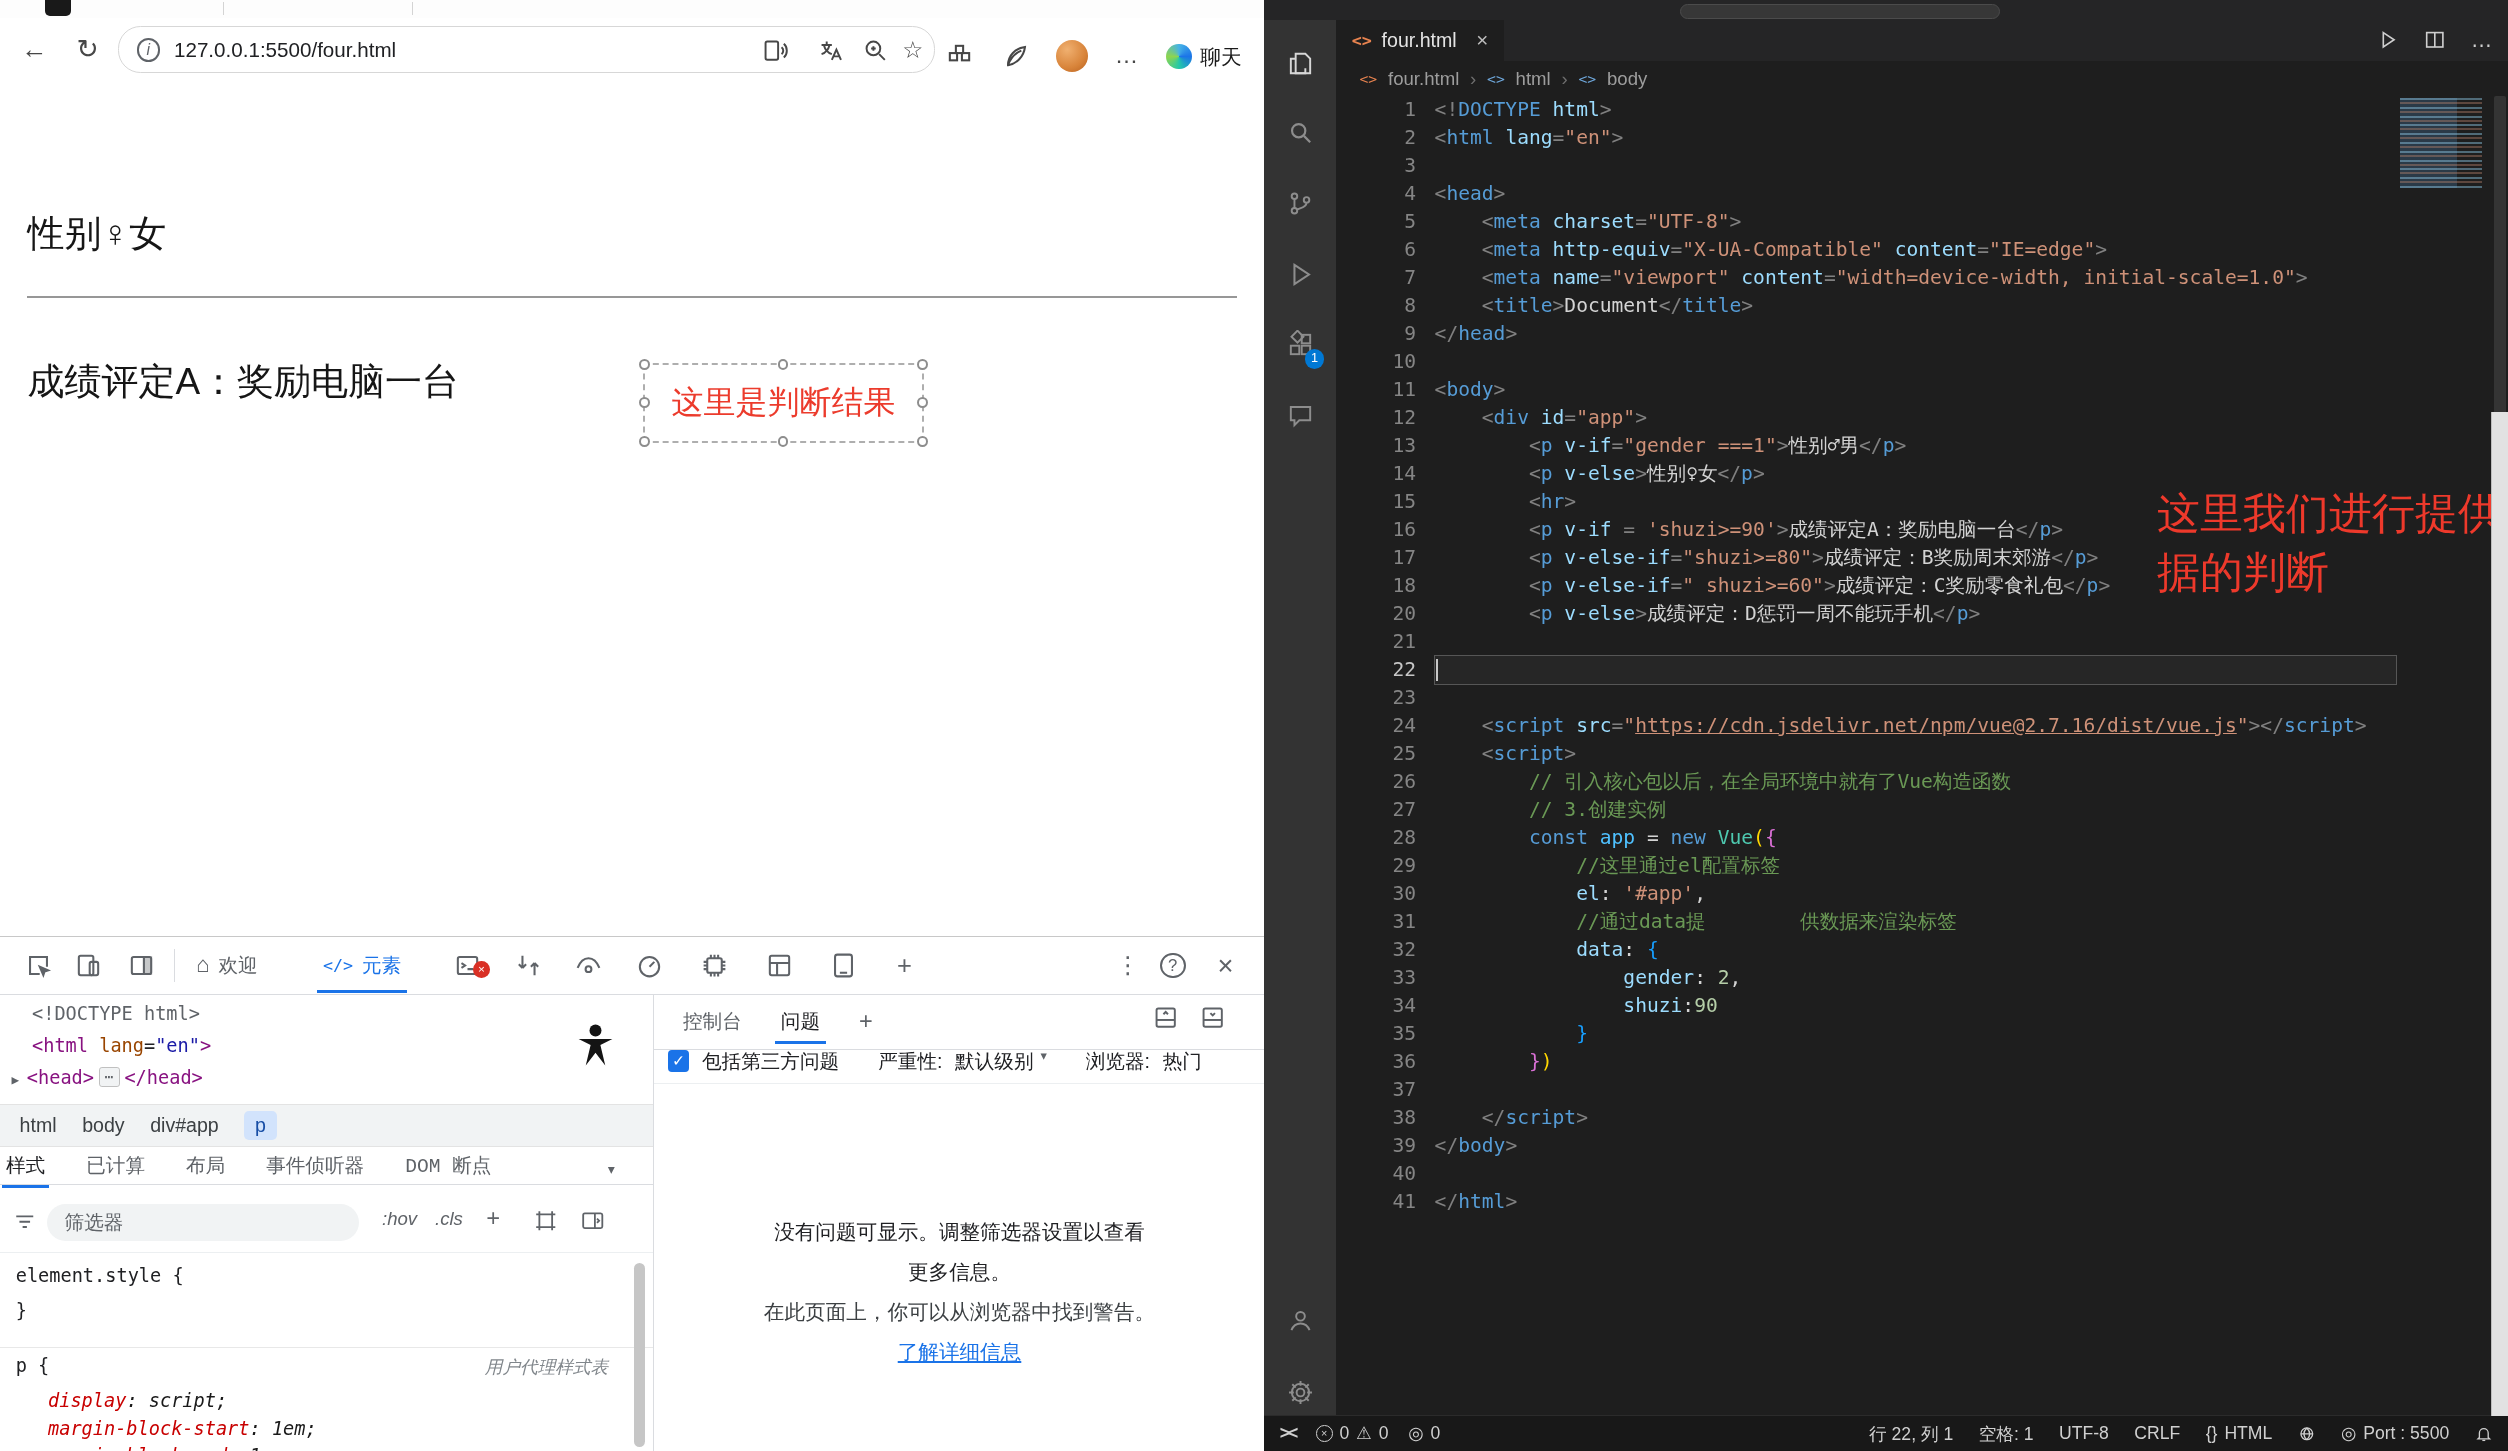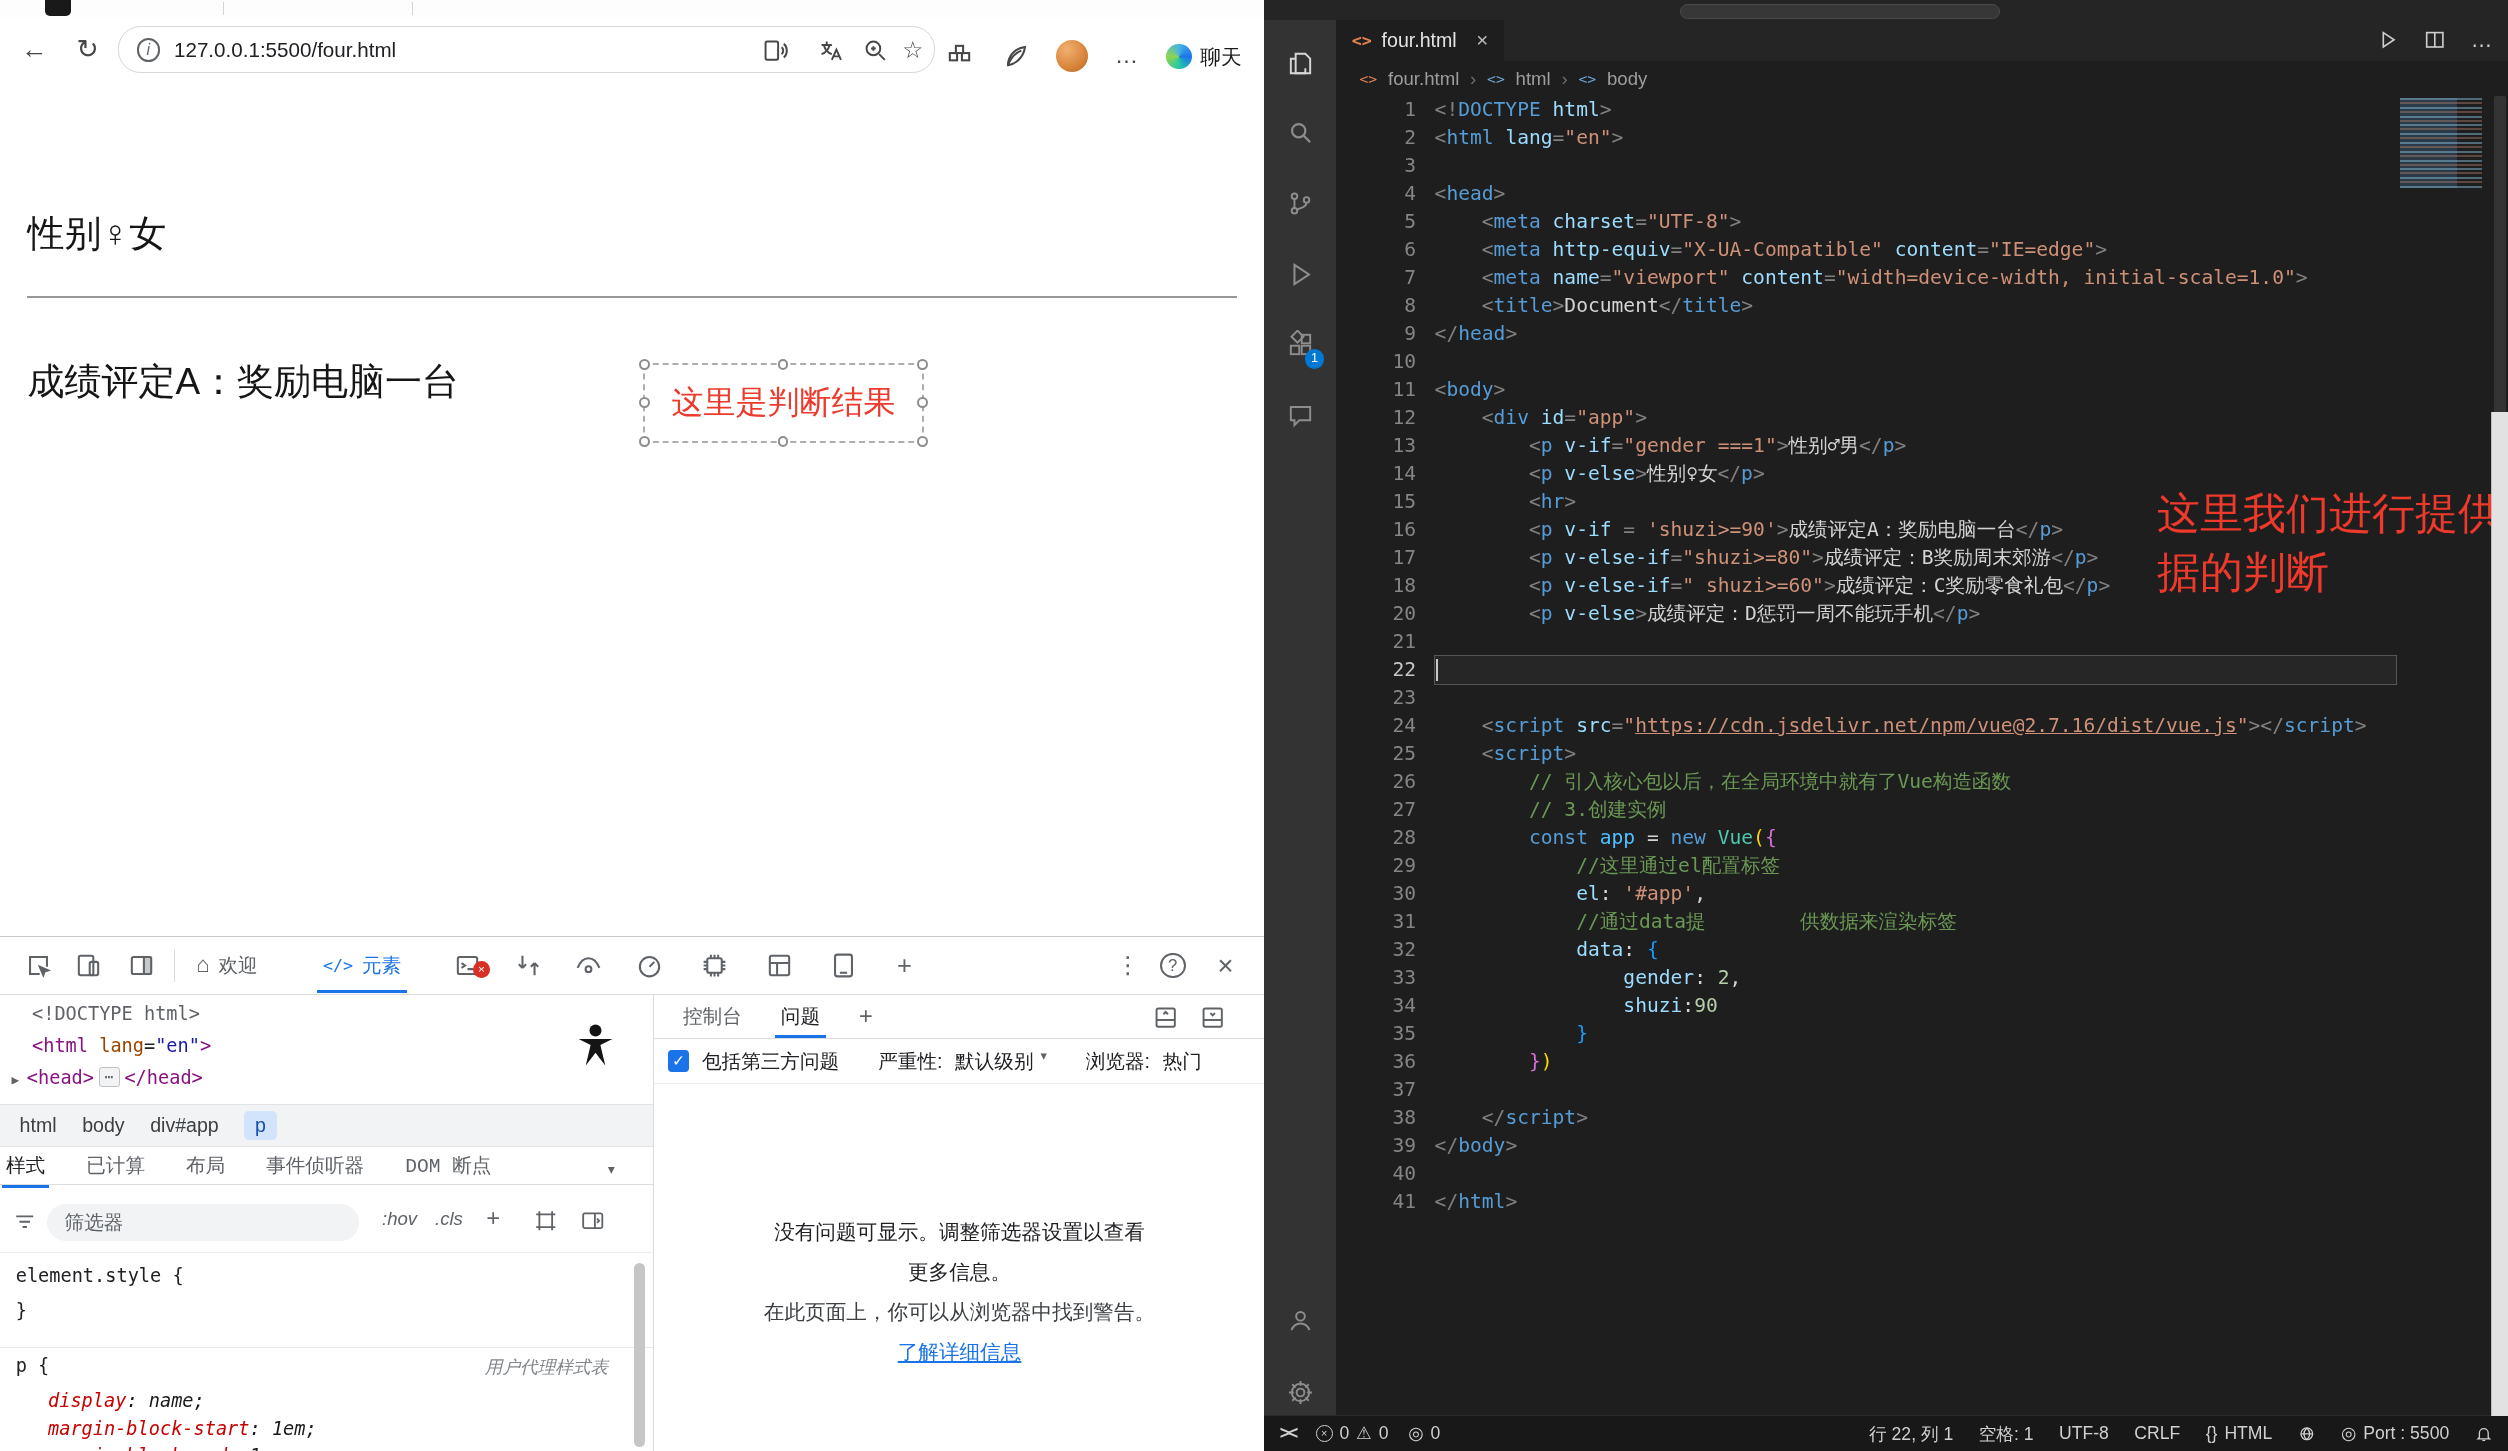--- a/index.html
+++ b/index.html
@@ -84,21 +84,21 @@
   .stylescontent{position:absolute;left:0;top:259px;width:100%;height:200px;font-family:"DejaVu Sans Mono",monospace;
                  font-size:18.6px;color:#202124;}
   .sc-row{position:absolute;left:15.7px;white-space:nowrap;}
   .sc-div{position:absolute;left:0;top:94px;width:100%;height:1px;background:#e8e8e8;}
   .ua-lbl{position:absolute;right:45px;top:102px;color:#80868b;font-style:italic;font-size:17.6px;font-family:"Liberation Serif",serif;}
   .prop{font-style:italic;}
   .prop .pn{color:#c80000;}
   .prop .pv{color:#1a1a1a;}
   .sc-scroll{position:absolute;right:7.8px;top:9.8px;width:10.8px;height:184px;background:#c6c6c6;border-radius:5.9px;}
 
-  .drawer-tabs{position:absolute;left:0;top:0;width:100%;height:45px;border-bottom:1px solid #dadce0;box-sizing:border-box;
+  .drawer-tabs{position:absolute;left:0;top:0;width:100%;height:56px;border-bottom:1px solid #dadce0;box-sizing:border-box;
                display:flex;align-items:center;padding-left:29px;gap:39px;font-size:19.6px;color:#5f6368;text-align:right;}
   .drtab{position:relative;height:44px;display:flex;align-items:center;}
   .drtab.active{color:#202124;}
   .drtab.active::after{content:"";position:absolute;left:-5.9px;right:-5.9px;bottom:0;height:2.9px;background:#1a73e8;}
   .drtab-plus{font-size:23.5px;color:#5f6368;}
   .dr-ico{position:absolute;top:9.8px;width:27.4px;height:27.4px;color:#5f6368;}
 
   .issues-filter{position:absolute;left:0;top:45px;width:100%;height:45px;border-bottom:1px solid #eceff1;box-sizing:border-box;
                  display:flex;align-items:center;padding-left:13.7px;gap:12.7px;font-size:19.6px;color:#202124;white-space:nowrap;overflow:hidden;}
   .chk{width:21.6px;height:21.6px;background:#1a73e8;border-radius:3.9px;color:#fff;font-size:15.7px;line-height:21.6px;text-align:center;flex:none;}
@@ -375,21 +375,21 @@
         </span>
       </div>
 
       <div class="stylescontent">
         <div class="sc-row" style="top:11.8px">element.style {</div>
         <div class="sc-row" style="top:47px">}</div>
         <div class="sc-div"></div>
         <div class="sc-row" style="top:102px">p {</div>
         <div class="ua-lbl">用户代理样式表</div>
         <div class="sc-row prop" style="top:137px;left:48px">
-          <span class="pn">display</span><span class="pv">: name;</span>
+          <span class="pn">display</span><span class="pv">: script;</span>
         </div>
         <div class="sc-row prop" style="top:165px;left:48px">
           <span class="pn">margin-block-start</span><span class="pv">: 1em;</span>
         </div>
         <div class="sc-row prop" style="top:192px;left:48px">
           <span class="pn">margin-block-end</span><span class="pv">: 1em;</span>
         </div>
         <div class="sc-scroll"></div>
       </div>
     </div>

